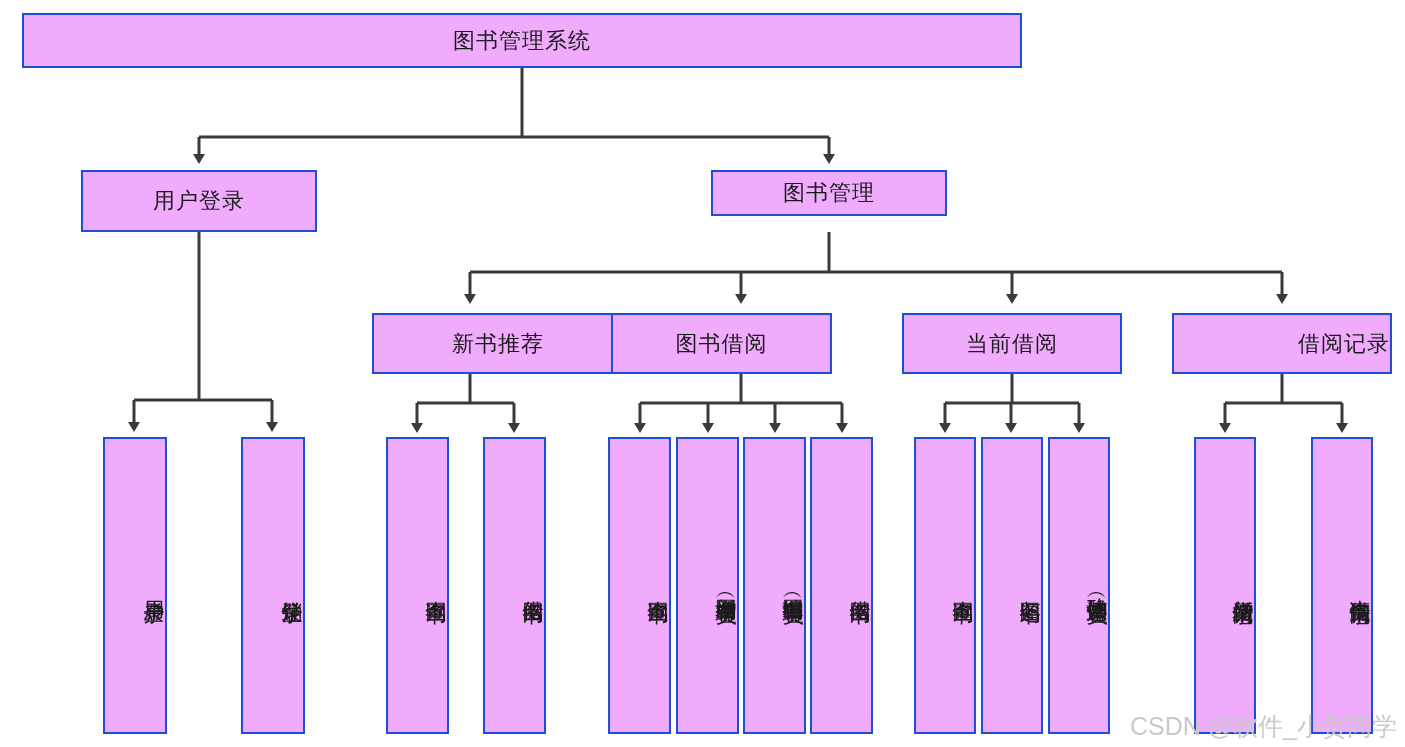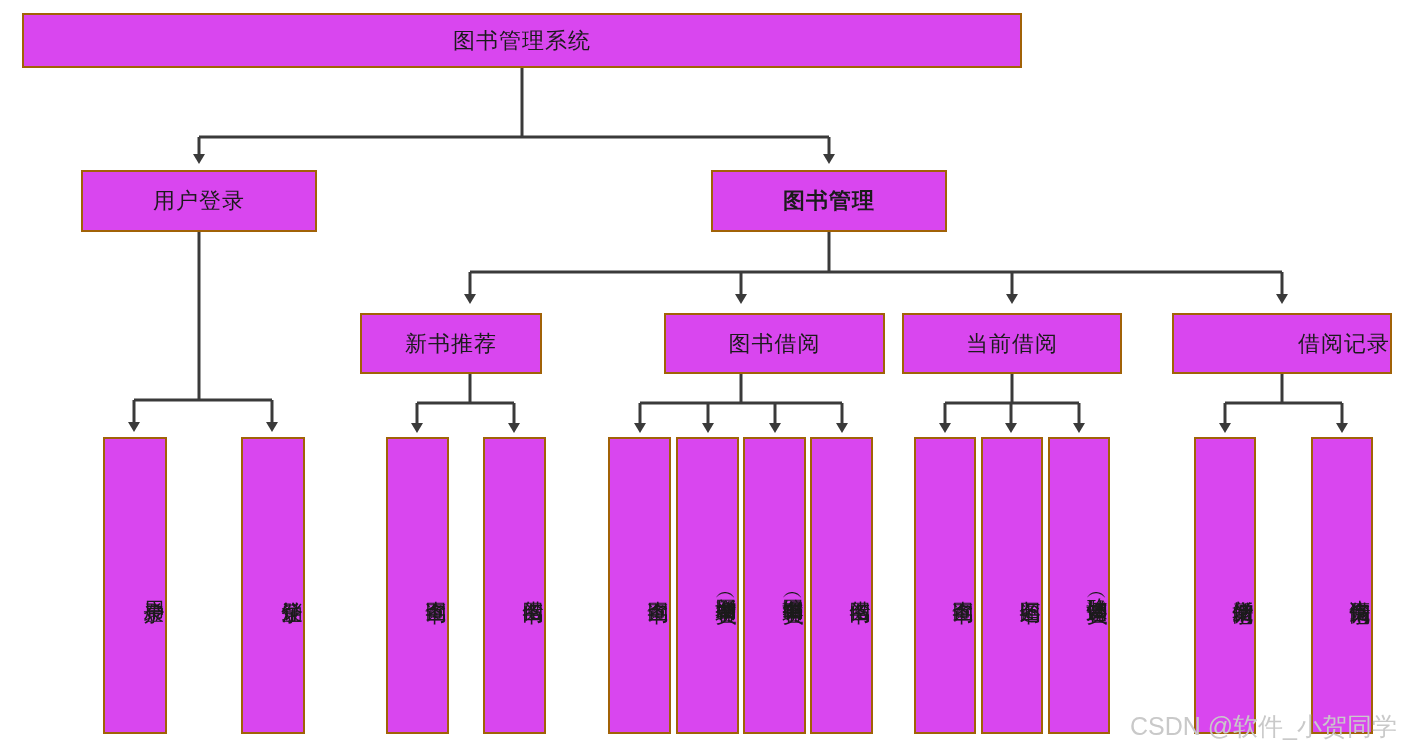--- a/index.html
+++ b/index.html
@@ -21,22 +21,22 @@
     position: absolute;
     left: 0;
     top: 0;
     width: 1405px;
     height: 747px;
     pointer-events: none;
   }
   .node {
     position: absolute;
     box-sizing: border-box;
-    background: #d946ef;
-    border: 2px solid #a16207;
+    background: #f0abfc;
+    border: 2px solid #1d4ed8;
     display: flex;
     align-items: center;
     justify-content: center;
     color: #1b1b1b;
   }
   .node.horiz {
     font-size: 22px;
     letter-spacing: 1px;
   }
   .node.vert {
@@ -126,28 +126,28 @@
     </g>
   </svg>
 
   <div class="node horiz" style="left:22px; top:13px; width:1000px; height:55px;">
     <span class="label">图书管理系统</span>
   </div>
 
   <div class="node horiz" style="left:81px; top:170px; width:236px; height:62px;">
     <span class="label">用户登录</span>
   </div>
-  <div class="node horiz" style="left:711px; top:170px; width:236px; height:62px;font-weight:bold;">
+  <div class="node horiz" style="left:711px; top:170px; width:236px; height:46px;">
     <span class="label">图书管理</span>
   </div>
 
-  <div class="node horiz" style="left:360px; top:313px; width:182px; height:61px;">
+  <div class="node horiz" style="left:372px; top:313px; width:252px; height:61px;">
     <span class="label">新书推荐</span>
   </div>
-  <div class="node horiz" style="left:664px; top:313px; width:221px; height:61px;">
+  <div class="node horiz" style="left:611px; top:313px; width:221px; height:61px;">
     <span class="label">图书借阅</span>
   </div>
   <div class="node horiz" style="left:902px; top:313px; width:220px; height:61px;">
     <span class="label">当前借阅</span>
   </div>
   <div class="node horiz" style="left:1172px; top:313px; width:220px; height:61px;justify-content:flex-end;">
     <span class="label">借阅记录</span>
   </div>
 
   <div class="node vert" style="left:103px; top:437px; width:64px; height:297px;">

